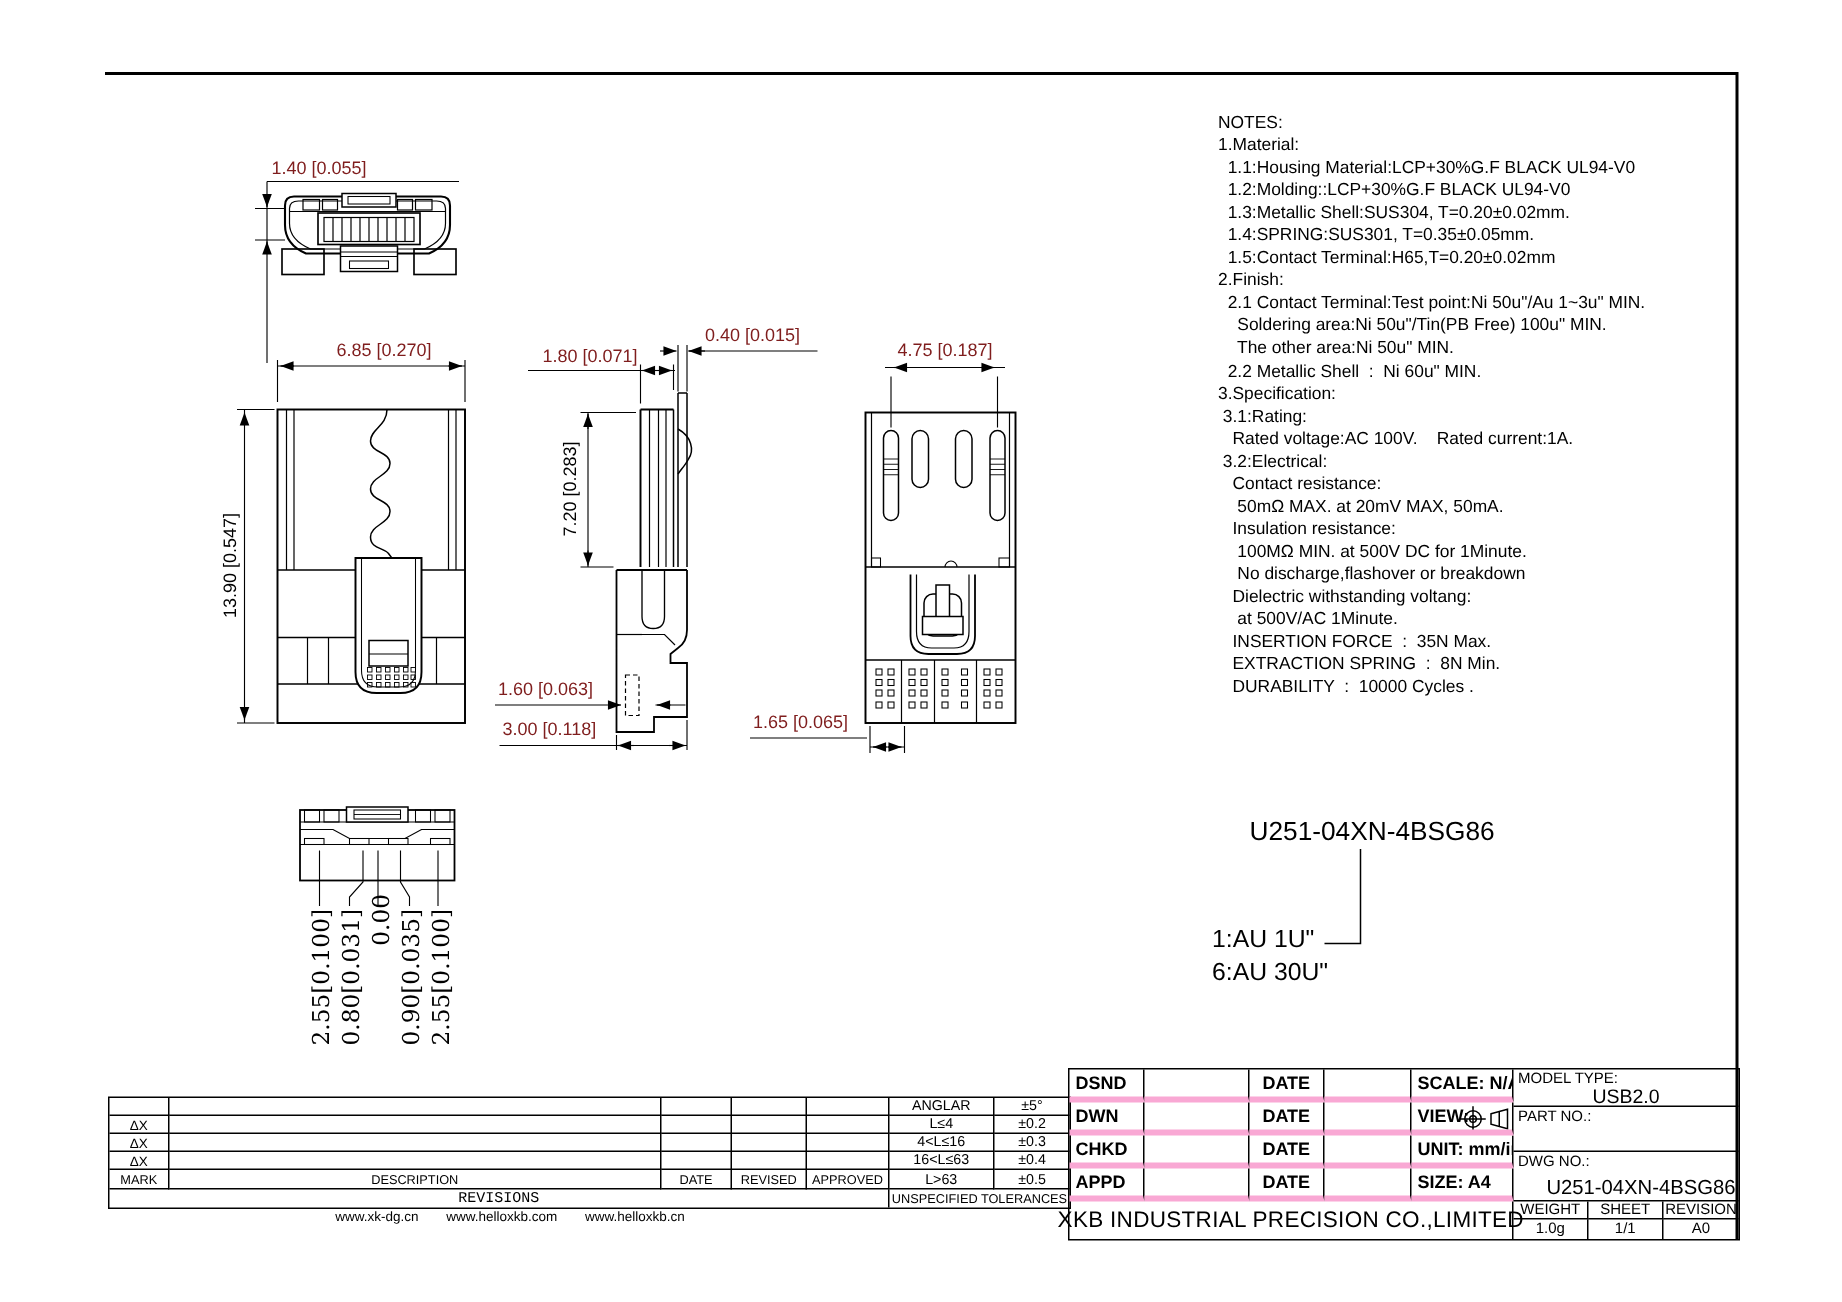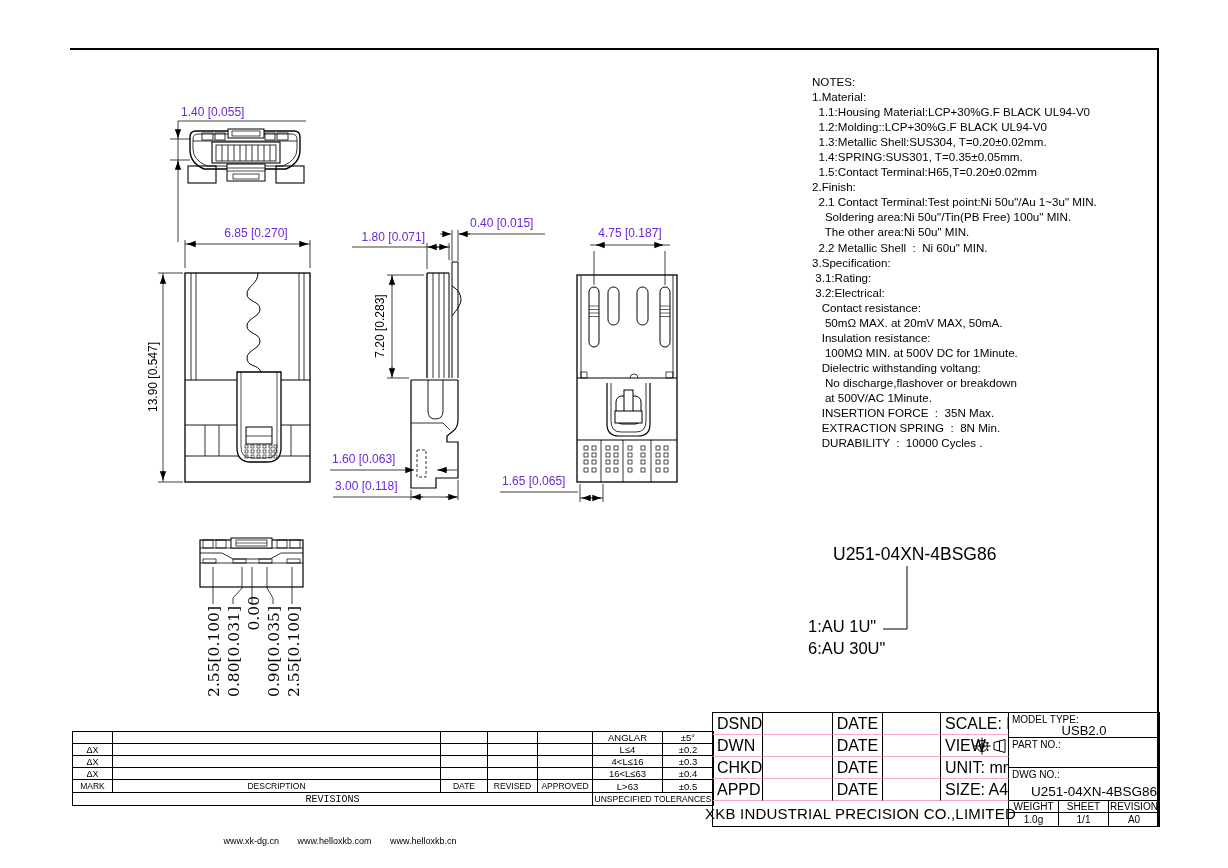--- a/index.html
+++ b/index.html
@@ -4,26 +4,26 @@
 <style>
   html,body { margin:0; padding:0; background:#ffffff; }
   .sheet {
     position:relative; width:1228px; height:868px; background:#ffffff;
     font-family:"Liberation Sans", sans-serif; color:#000; overflow:hidden;
   }
   .sheet * { box-sizing:border-box; }
   svg text { font-family:"Liberation Sans", sans-serif; fill:#000; }
   svg text.serifdim { font-family:"DejaVu Serif", "Liberation Serif", serif; }
   .lw { position:absolute; left:0; top:0; }
-  .dim { position:absolute; font-size:12px; white-space:nowrap; color:#6d28d9; }
+  .dim { position:absolute; font-size:12px; white-space:nowrap; color:#7f1d1d; }
   .notes { position:absolute; left:812px; top:74px; font-size:11.6px; line-height:15.05px; }
   .notes div { white-space:pre; }
   .pn { position:absolute; font-size:17.5px; white-space:nowrap; }
   .plating { position:absolute; font-size:16.5px; white-space:nowrap; }
-  .websites { position:absolute; left:160px; top:806px; width:360px; text-align:center; font-size:9px;margin-top:30px; }
+  .websites { position:absolute; left:160px; top:806px; width:360px; text-align:center; font-size:9px; }
   .websites span { margin:0 8px; }
 
   
   .rev-table {
     position:absolute; left:72px; top:731px; width:642px; height:75px;
     border:1px solid #000; display:grid;
     grid-template-columns:40px 328px 47px 50px 55px 70px 50px;
     grid-template-rows:12px 12px 12px 12px 13px 12px;
   }
   .rev-table .c {
@@ -39,22 +39,22 @@
   .rev-table .span2 { grid-column:6 / 8; font-size:8.5px; }
 
   
   .tblock { position:absolute; left:712px; top:712px; width:448px; height:115px; border:1px solid #000; }
   .sign-grid {
     position:absolute; left:0; top:0; width:296px; height:88px; display:grid;
     grid-template-columns:50px 70px 50px 58px 68px;
     grid-template-rows:22px 22px 22px 22px;
   }
   .sign-grid .c {
-    border-right:1px solid #000; border-bottom:1px solid #f9a8d4;
-    font-size:16px; display:flex; align-items:center; overflow:hidden; white-space:nowrap;
+    border-right:1px solid #000; border-bottom:4px solid #f9a8d4;
+    font-size:12px; display:flex; align-items:center; overflow:hidden; white-space:nowrap;font-weight:bold;
   }
   .sign-grid .lab { padding-left:4px; }
   .sign-grid .ctr { justify-content:center; }
   .company {
     position:absolute; left:0; top:88px; width:296px; height:25px;
     border-right:1px solid #000; display:flex; align-items:center; justify-content:center;
     font-size:15px; letter-spacing:0.2px; white-space:nowrap;
   }
   .rcol { position:absolute; left:296px; top:0; width:150px; height:113px; }
   .rcol .row { position:relative; width:100%; border-bottom:1px solid #000; }
@@ -316,27 +316,28 @@
     <div>  1.3:Metallic Shell:SUS304, T=0.20±0.02mm.</div>
     <div>  1.4:SPRING:SUS301, T=0.35±0.05mm.</div>
     <div>  1.5:Contact Terminal:H65,T=0.20±0.02mm</div>
     <div>2.Finish:</div>
     <div>  2.1 Contact Terminal:Test point:Ni 50u"/Au 1~3u" MIN.</div>
     <div>    Soldering area:Ni 50u"/Tin(PB Free) 100u" MIN.</div>
     <div>    The other area:Ni 50u" MIN.</div>
     <div>  2.2 Metallic Shell  :  Ni 60u" MIN.</div>
     <div>3.Specification:</div>
     <div> 3.1:Rating:</div>
+    <div>   Rated voltage:AC 100V.    Rated current:1A.</div>
     <div> 3.2:Electrical:</div>
     <div>   Contact resistance:</div>
     <div>    50mΩ MAX. at 20mV MAX, 50mA.</div>
     <div>   Insulation resistance:</div>
     <div>    100MΩ MIN. at 500V DC for 1Minute.</div>
+    <div>    No discharge,flashover or breakdown</div>
     <div>   Dielectric withstanding voltang:</div>
-    <div>    No discharge,flashover or breakdown</div>
     <div>    at 500V/AC 1Minute.</div>
     <div>   INSERTION FORCE  :  35N Max.</div>
     <div>   EXTRACTION SPRING  :  8N Min.</div>
     <div>   DURABILITY  :  10000 Cycles .</div>
   </div>
 
   <div class="pn" style="left:833px; top:544px;">U251-04XN-4BSG86</div>
   <div class="plating" style="left:808px; top:617px;">1:AU 1U"</div>
   <div class="plating" style="left:808px; top:639px;">6:AU 30U"</div>
 

